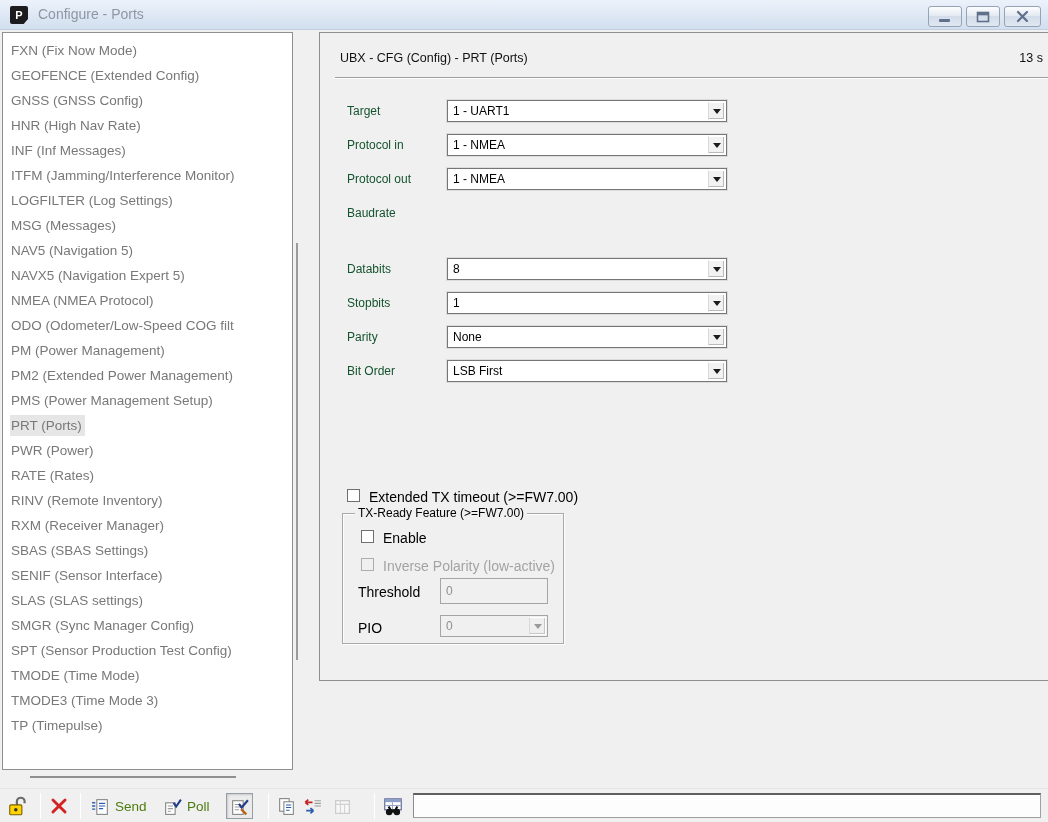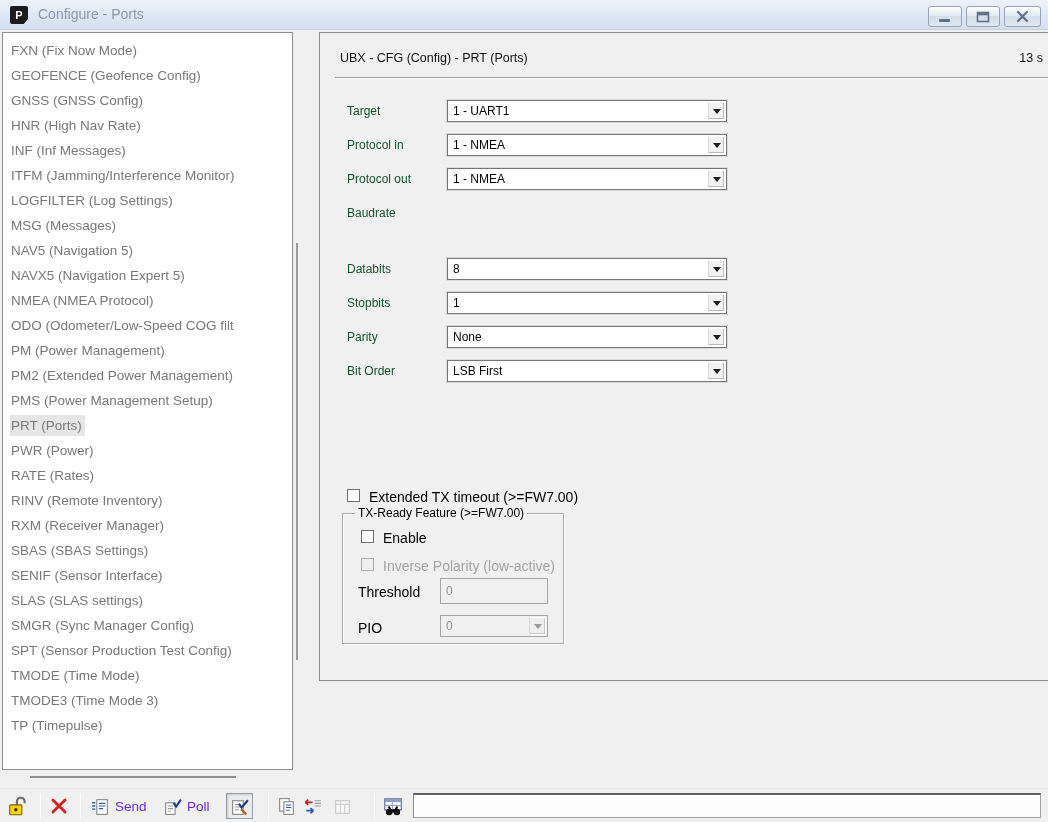--- a/index.html
+++ b/index.html
@@ -66,21 +66,21 @@
                border:1px solid #a5a5a5; }
   .dis-combo .val { position:absolute; left:5px; top:3px; font-size:12px; color:#8f8f8f; }
   .dis-combo .cbtn { background:#efefef; box-shadow:inset -1px -1px 0 #c6c6c6; }
   .arr.dis { border-top-color:#9a9a9a; }
 
   
   .toolbar { position:absolute; left:0; top:788px; width:100%; height:34px; background:#f0f0f0;
              border-top:1px solid #e6e6e6; }
   .tbtn { position:absolute; top:4px; height:26px; display:flex; align-items:center; gap:4px;
           padding:0 2px; cursor:default; }
-  .tbtn span { font-size:13.5px; color:#6d28d9; }
+  .tbtn span { font-size:13.5px; color:#4d7c0f; }
   .tbtn.pressed { border:1px solid #979ea8; background:#ebebeb; box-shadow:inset 1px 1px 2px rgba(0,0,0,.14); }
   .tbtn.disabled { opacity:.5; }
   .tsep { position:absolute; top:4px; width:1px; height:26px; background:#c4c4c4; border-right:1px solid #fff; }
   .find-input { position:absolute; left:413px; top:4px; width:628px; height:25px; background:#fdfdfd;
                 border:1px solid #a0a0a0; border-top:2px solid #5f5f5f; border-left-color:#8b8b8b;
                 font-size:13px; padding:0 5px; outline:none; }
 </style>
 </head>
 <body>
 
@@ -102,21 +102,21 @@
     </div>
     <div class="winbtn" id="btn-close">
       <svg width="32" height="19">
           <path d="M11 5 l9 9 M20 5 l-9 9" stroke="#61708a" stroke-width="2.2" stroke-linecap="round"></path>
         </svg>
     </div>
   </div>
 
   <div class="left-list" id="config-list">
       <div class="list-row"><span class="list-label">FXN (Fix Now Mode)</span></div>
-      <div class="list-row"><span class="list-label">GEOFENCE (Geofence Config)</span></div>
+      <div class="list-row"><span class="list-label">GEOFENCE (Extended Config)</span></div>
       <div class="list-row"><span class="list-label">GNSS (GNSS Config)</span></div>
       <div class="list-row"><span class="list-label">HNR (High Nav Rate)</span></div>
       <div class="list-row"><span class="list-label">INF (Inf Messages)</span></div>
       <div class="list-row"><span class="list-label">ITFM (Jamming/Interference Monitor)</span></div>
       <div class="list-row"><span class="list-label">LOGFILTER (Log Settings)</span></div>
       <div class="list-row"><span class="list-label">MSG (Messages)</span></div>
       <div class="list-row"><span class="list-label">NAV5 (Navigation 5)</span></div>
       <div class="list-row"><span class="list-label">NAVX5 (Navigation Expert 5)</span></div>
       <div class="list-row"><span class="list-label">NMEA (NMEA Protocol)</span></div>
       <div class="list-row"><span class="list-label">ODO (Odometer/Low-Speed COG filt</span></div>

